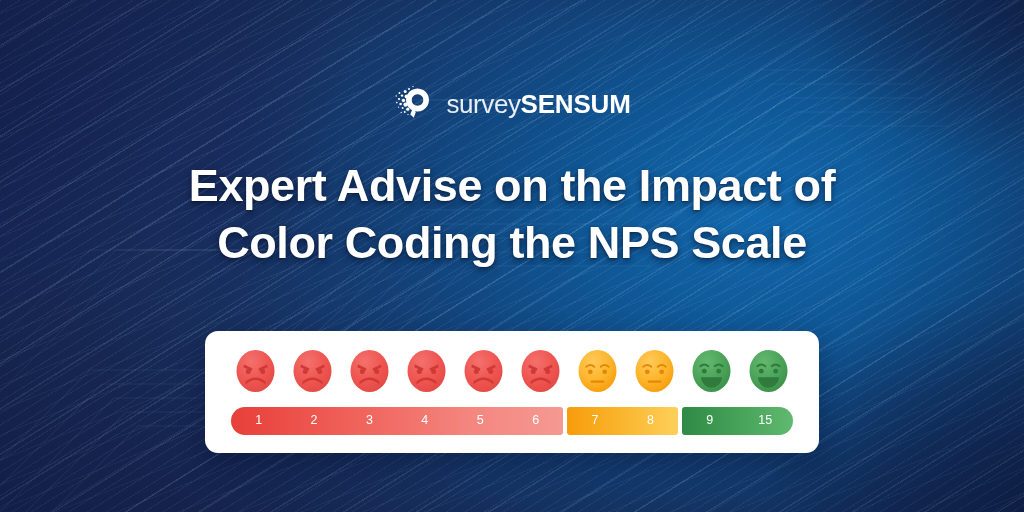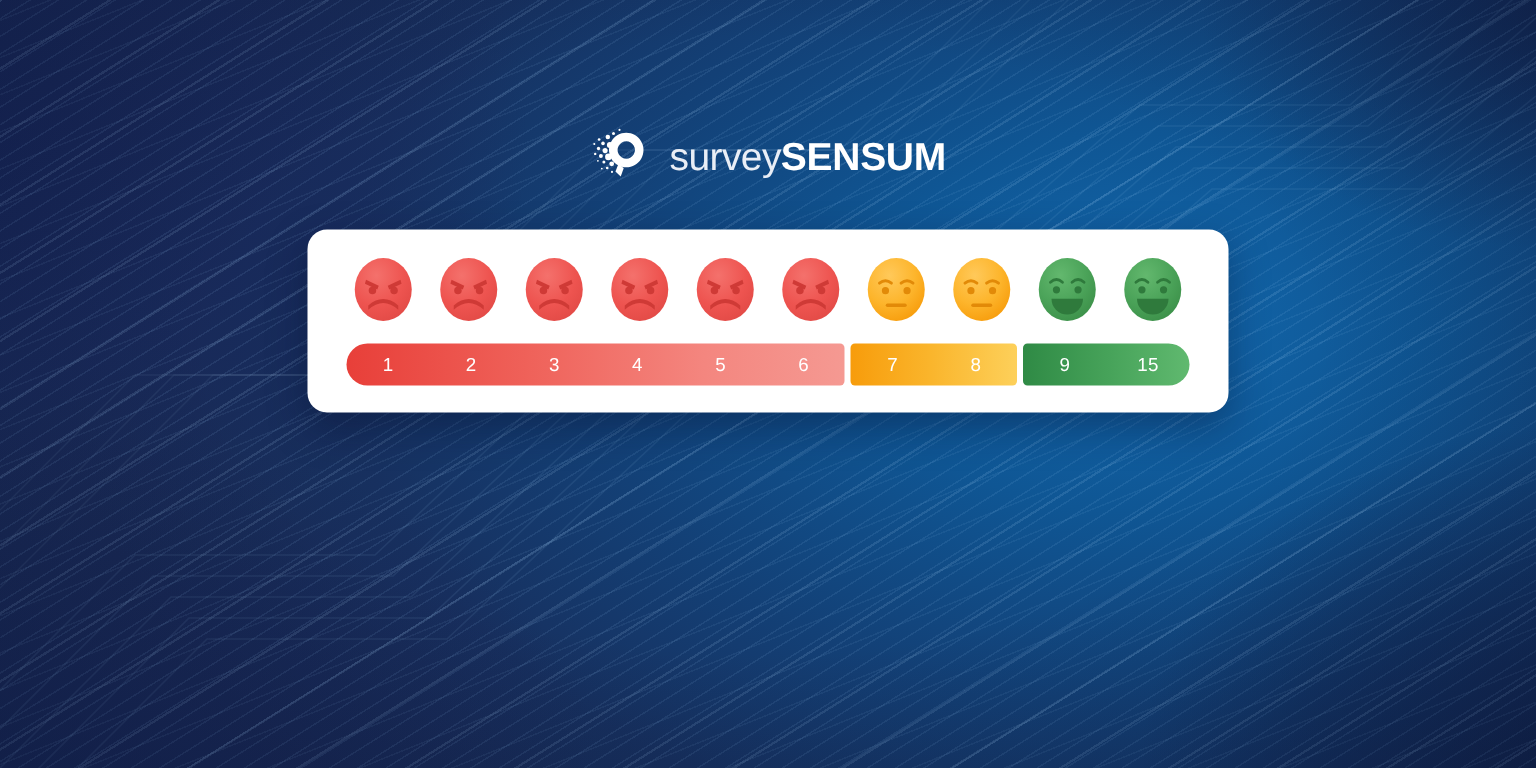--- a/index.html
+++ b/index.html
@@ -236,20 +236,24 @@
           <circle cx="20.0" cy="2.6" r="0.7"></circle>
           <circle cx="15.0" cy="30.6" r="0.7"></circle>
           <circle cx="8.2" cy="28.4" r="0.6"></circle>
         </g>
       </svg>
       <div class="logo-text">
         <span class="lt-light">survey</span><span class="lt-bold">SENSUM</span>
       </div>
     </div>
 
+    <h1 class="headline">
+      <span class="hl-line">Expert Advise on the Impact of</span>
+      <span class="hl-line">Color Coding the NPS Scale</span>
+    </h1>
 
     <div class="nps-card">
 
       <div class="face-row">
 
         <svg class="face" viewBox="0 0 44 48" aria-hidden="true">
           <defs>
               <radialGradient id="gR1" cx="38%" cy="28%" r="78%">
                 <stop offset="0%" stop-color="#f4716c"></stop>
                 <stop offset="62%" stop-color="#ee5450"></stop>

